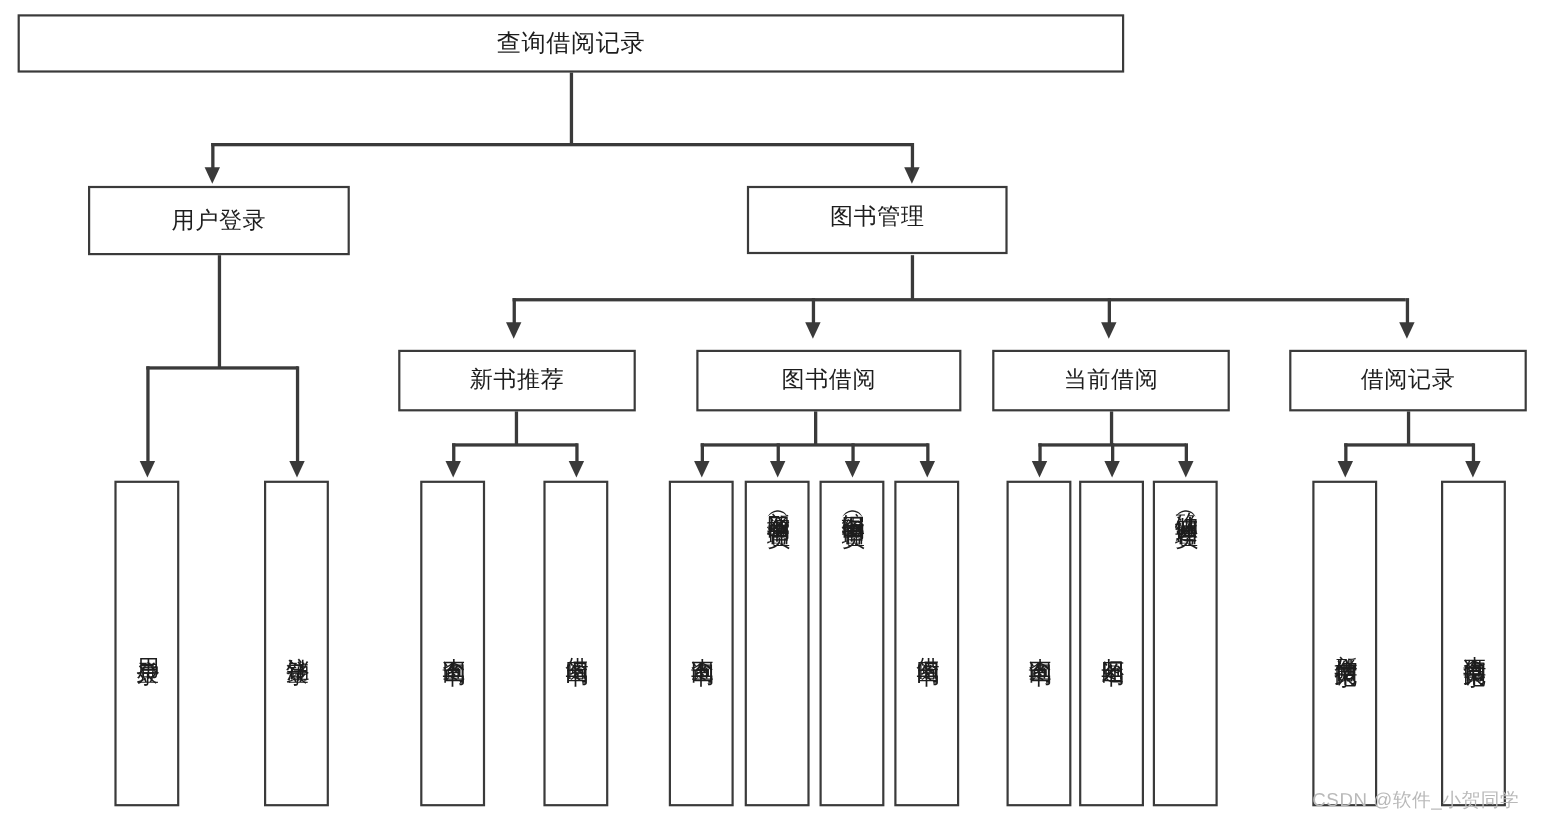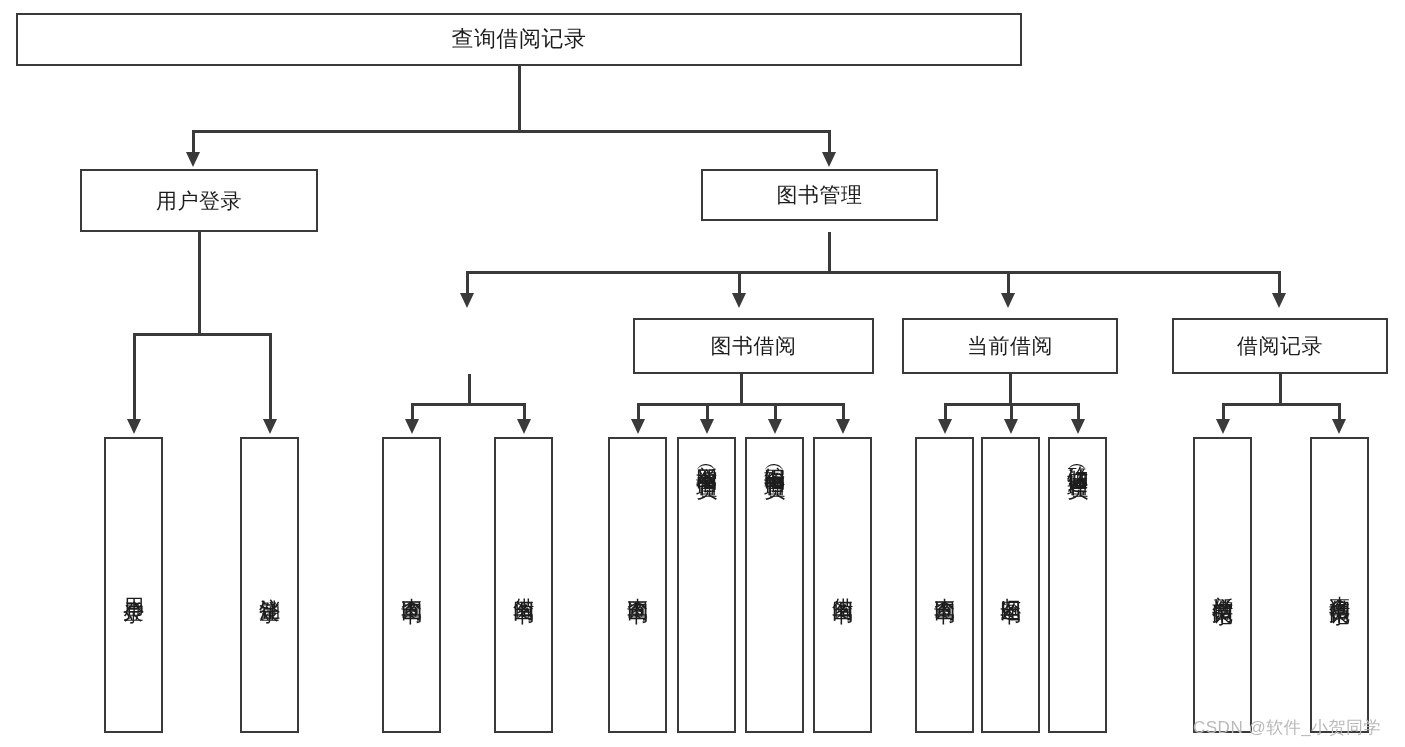--- a/index.html
+++ b/index.html
@@ -89,21 +89,21 @@
   <div class="hline" style="left:192px; top:130px; width:638px;"></div>
 
   <div class="vline" style="left:192px; top:130px; height:24px;"></div>
   <div class="arrow" style="left:186px; top:152px;"></div>
 
   <div class="vline" style="left:828px; top:130px; height:24px;"></div>
   <div class="arrow" style="left:822px; top:152px;"></div>
 
   <div class="node horiz" style="left:80px; top:169px; width:238px; height:63px;">用户登录</div>
 
-  <div class="node horiz" style="left:701px; top:169px; width:237px; height:52px;">图书管理</div>
+  <div class="node horiz" style="left:679px; top:169px; width:237px; height:62px;font-family:Liberation Mono, monospace;">图书管理</div>
 
   <div class="vline" style="left:198px; top:232px; height:103px;"></div>
   <div class="hline" style="left:133px; top:333px; width:138px;"></div>
   <div class="vline" style="left:133px; top:333px; height:88px;"></div>
   <div class="arrow" style="left:127px; top:419px;"></div>
   <div class="vline" style="left:269px; top:333px; height:88px;"></div>
   <div class="arrow" style="left:263px; top:419px;"></div>
 
   <div class="vline" style="left:828px; top:232px; height:41px;"></div>
   <div class="hline" style="left:466px; top:271px; width:812px;"></div>
@@ -113,20 +113,21 @@
 
   <div class="vline" style="left:738px; top:271px; height:24px;"></div>
   <div class="arrow" style="left:732px; top:293px;"></div>
 
   <div class="vline" style="left:1007px; top:271px; height:24px;"></div>
   <div class="arrow" style="left:1001px; top:293px;"></div>
 
   <div class="vline" style="left:1278px; top:271px; height:24px;"></div>
   <div class="arrow" style="left:1272px; top:293px;"></div>
 
+  <div class="node horiz" style="left:362px; top:318px; width:216px; height:56px;">新书推荐</div>
   <div class="node horiz" style="left:633px; top:318px; width:241px; height:56px;">图书借阅</div>
   <div class="node horiz" style="left:1172px; top:318px; width:216px; height:56px;">借阅记录</div>
   <div class="node horiz" style="left:902px; top:318px; width:216px; height:56px;">当前借阅</div>
 
   <div class="vline" style="left:468px; top:374px; height:31px;"></div>
   <div class="hline" style="left:411px; top:403px; width:114px;"></div>
   <div class="vline" style="left:411px; top:403px; height:18px;"></div>
   <div class="arrow" style="left:405px; top:419px;"></div>
   <div class="vline" style="left:523px; top:403px; height:18px;"></div>
   <div class="arrow" style="left:517px; top:419px;"></div>

